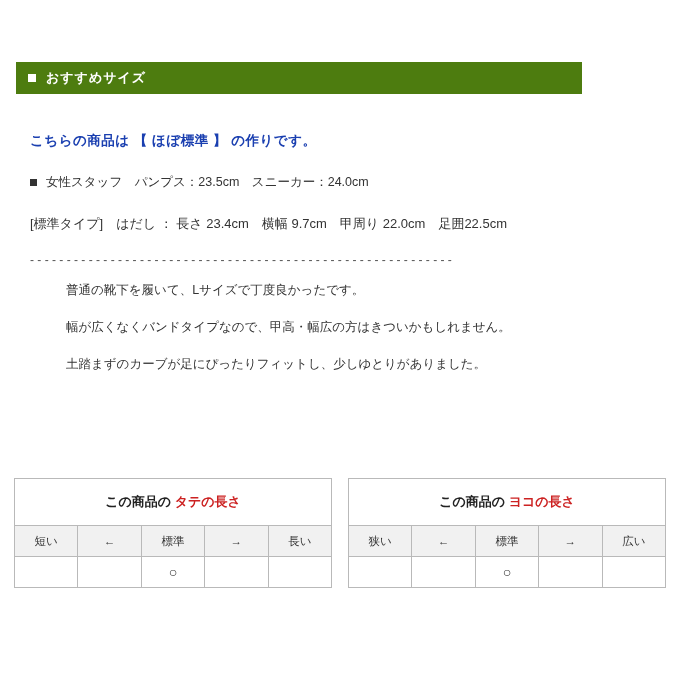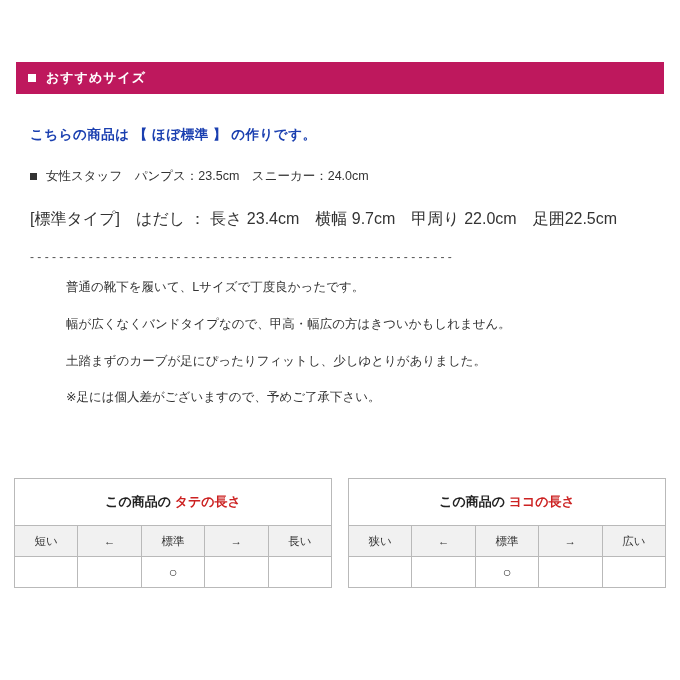--- a/index.html
+++ b/index.html
@@ -19,23 +19,23 @@
     width: 680px;
     height: 680px;
     box-sizing: border-box;
   }
 
   
   .header-bar {
     position: absolute;
     left: 16px;
     top: 62px;
-    width: 648px;
+    width: 566px;
     height: 32px;
-    background: #be185d;
+    background: #4d7c0f;
     display: flex;
     align-items: center;
   }
   .header-bar .sq {
     width: 8px;
     height: 8px;
     background: #ffffff;
     margin-left: 12px;
     margin-right: 10px;
     flex: 0 0 auto;
@@ -44,21 +44,21 @@
     color: #ffffff;
     font-size: 13px;
     font-weight: bold;
     letter-spacing: 1px;
   }
 
   
   .content {
     position: absolute;
     left: 30px;
-    top: 126px;
+    top: 132px;
     width: 620px;
   }
   .lead {
     color: #1a3fb0;
     font-size: 13.5px;
     font-weight: bold;
     letter-spacing: 0.5px;
     margin-bottom: 24px;
   }
   .staff-row {
@@ -70,21 +70,21 @@
   }
   .staff-row .bullet {
     display: inline-block;
     width: 7px;
     height: 7px;
     background: #333333;
     margin-right: 9px;
     flex: 0 0 auto;
   }
   .std-row {
-    font-size: 16px;
+    font-size: 13px;
     color: #333333;
     margin-bottom: 20px;
   }
   .dashes {
     font-size: 12px;
     color: #555555;
     letter-spacing: 0px;
     white-space: nowrap;
     overflow: hidden;
     margin-bottom: 14px;
@@ -165,21 +165,20 @@
       <span>女性スタッフ　パンプス：23.5cm　スニーカー：24.0cm</span>
     </div>
 
     <div class="std-row">[標準タイプ]　はだし ： 長さ 23.4cm　横幅 9.7cm　甲周り 22.0cm　足囲22.5cm</div>
 
     <div class="dashes">- - - - - - - - - - - - - - - - - - - - - - - - - - - - - - - - - - - - - - - - - - - - - - - - - - - - - - - - - -</div>
 
     <div class="para">普通の靴下を履いて、Lサイズで丁度良かったです。</div>
     <div class="para">幅が広くなくバンドタイプなので、甲高・幅広の方はきついかもしれません。</div>
     <div class="para">土踏まずのカーブが足にぴったりフィットし、少しゆとりがありました。</div>
-    <div class="para">※足には個人差がございますので、予めご了承下さい。</div>
   </div>
 
   <div class="tables">
 
     <table class="size-table">
       <tbody>
           <tr>
         <td class="cap-cell" colspan="5">
           <span>この商品の </span><span class="cap-red">タテの長さ</span>
         </td>

